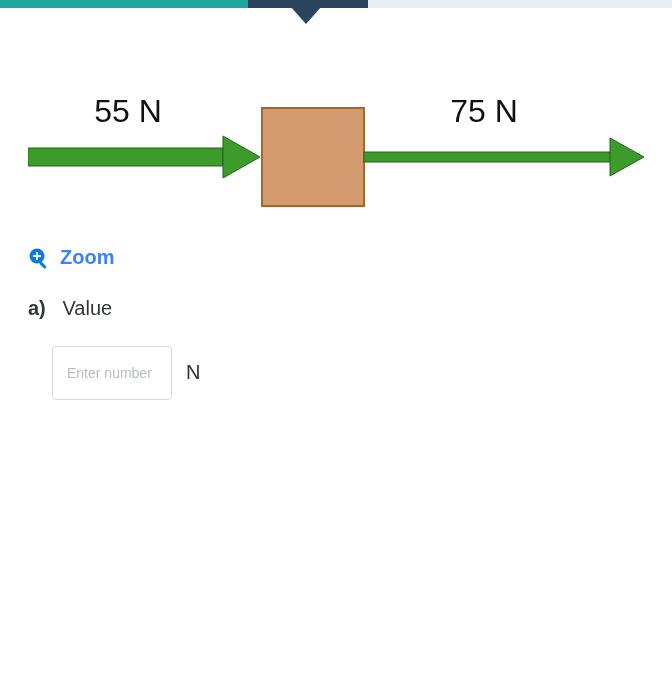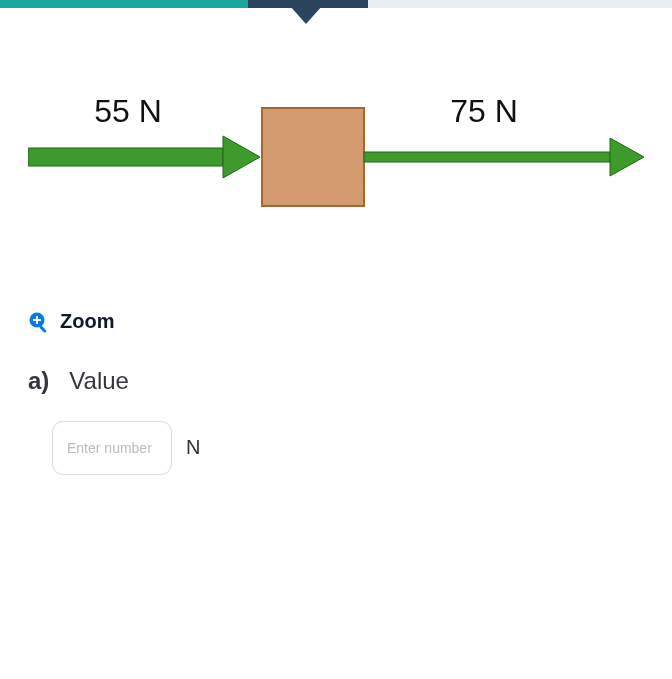--- a/index.html
+++ b/index.html
@@ -23,48 +23,48 @@
     left: 290px;
     top: 6px;
     width: 0; height: 0;
     border-left: 16px solid transparent;
     border-right: 16px solid transparent;
     border-top: 18px solid #2b455f;
   }
   .content { padding: 0 28px; }
   .diagram-wrap { padding: 56px 0 10px 0; }
   .zoom {
-    margin-top: 88px;
+    margin-top: 24px;
     display: inline-flex;
     align-items: center;
     gap: 10px;
-    color: #0f172a;
+    color: #3b82f6;
     font-weight: 700;
     font-size: 20px;
     cursor: pointer;
   }
   .zoom-icon svg { display:block; }
   .qtext {
     margin-top: 44px;
     font-size: 21px;
     color: #4a4d56;
     line-height: 1.65;
   }
-  .part { margin-top: 30px; font-size: 24px; color: #34363d; }
+  .part { margin-top: 24px; font-size: 20px; color: #34363d; }
   .part b { font-weight: 700; }
   .answer-row {
     margin: 26px 0 0 24px;
     display: flex;
     align-items: center;
     gap: 14px;
   }
   .num-input {
     width: 120px; height: 54px;
     border: 1px solid #d6d9dd;
-    border-radius: 11px;
+    border-radius: 4px;
     padding: 0 14px;
     font-size: 14px;
     color: #555;
   }
   .num-input::placeholder { color:#b8bcc2; }
   .unit { font-size: 20px; color:#2f3136; }
 </style>
 </head>
 <body>
 

